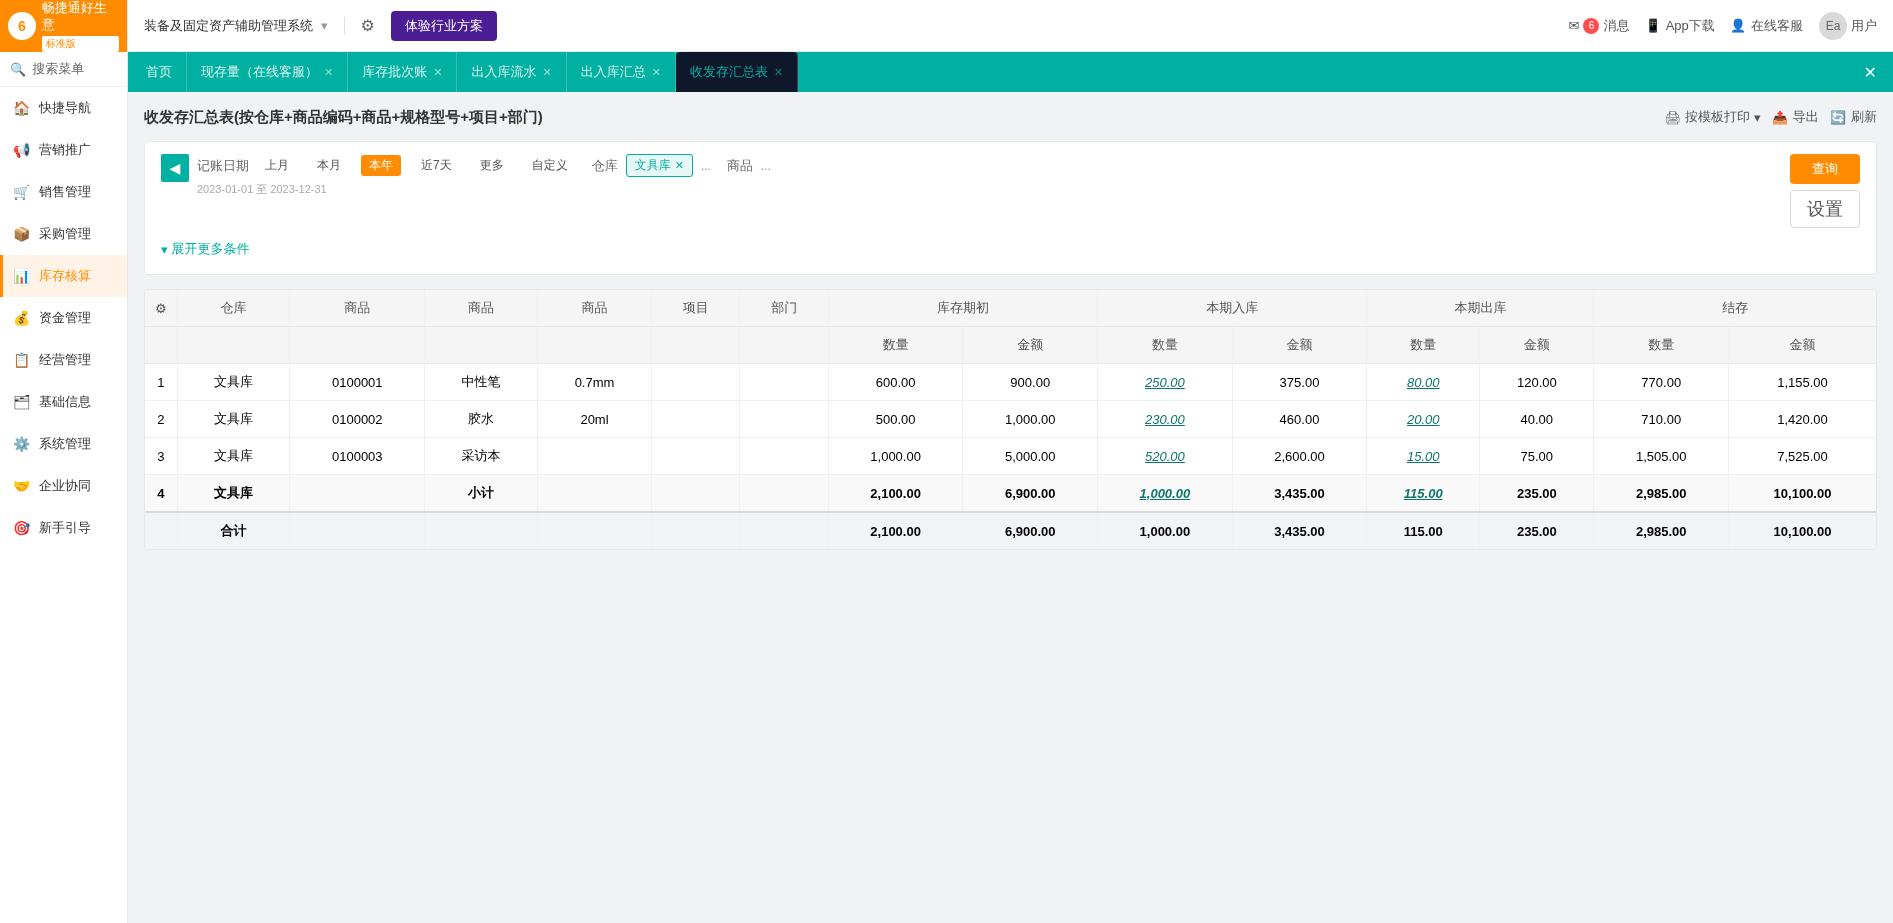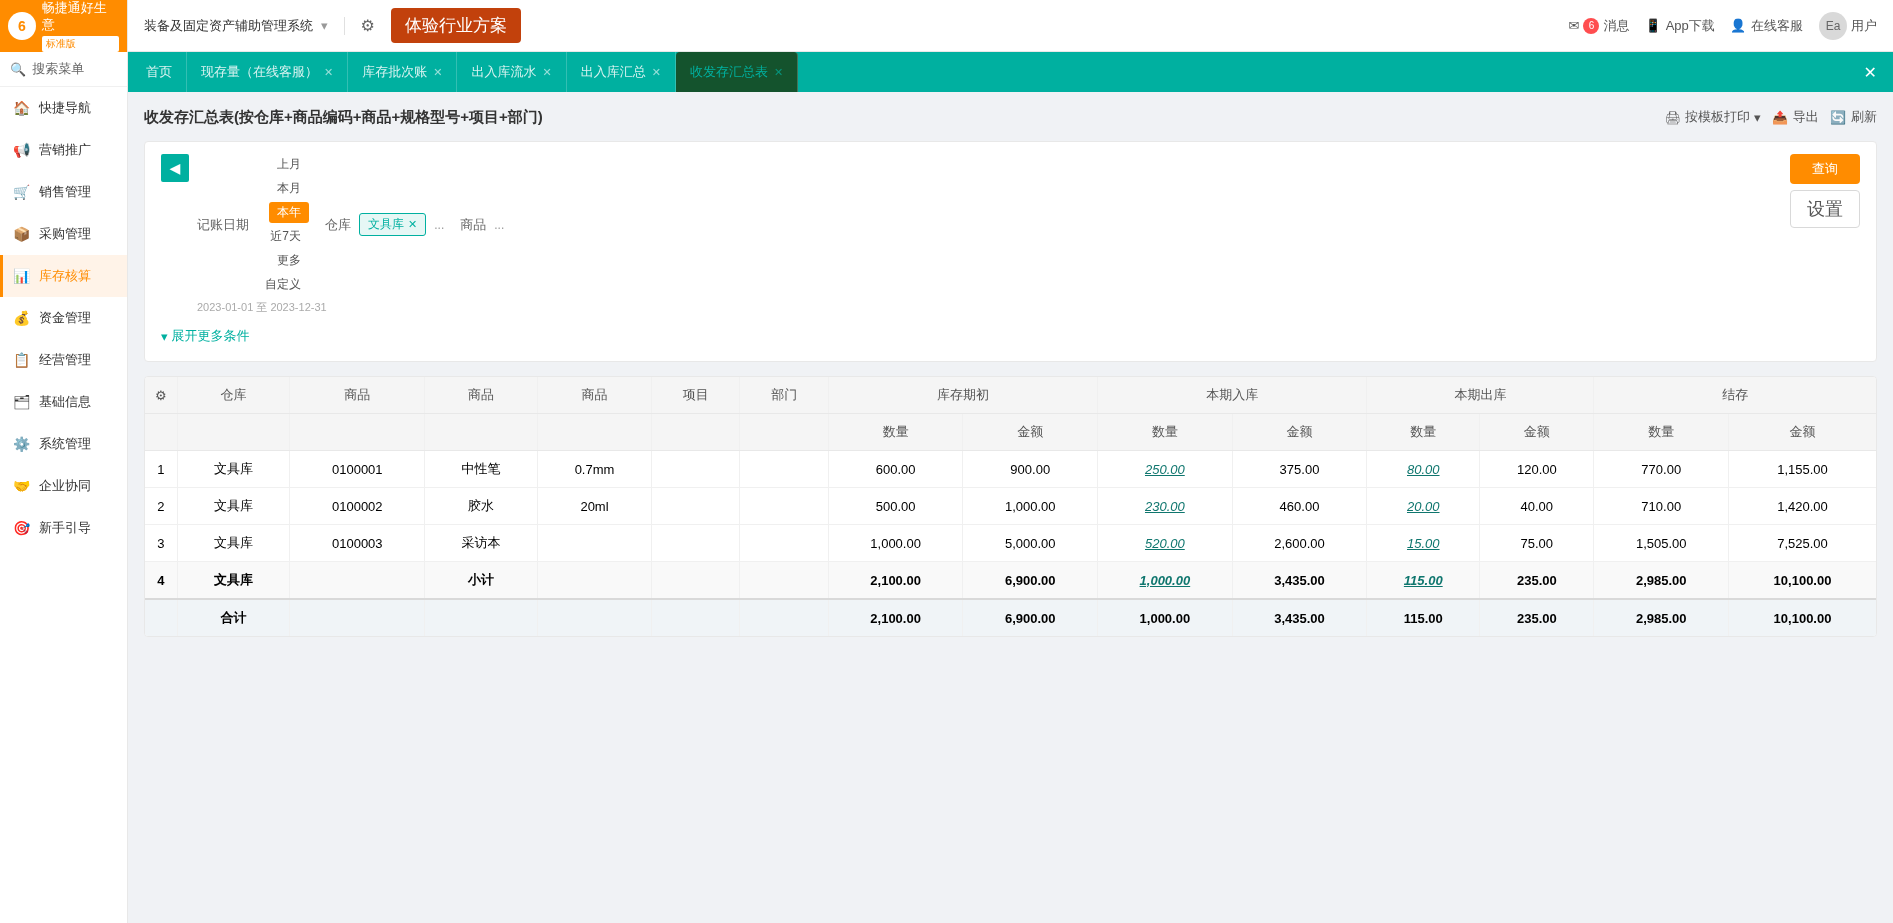--- a/index.html
+++ b/index.html
@@ -58,22 +58,22 @@
       border-bottom: 1px solid #e8e8e8;
       gap: 16px;
       flex-shrink: 0;
     }
     .topbar-system {
       display: flex; align-items: center; gap: 8px;
       font-size: 13px; color: #333; border-right: 1px solid #e0e0e0; padding-right: 16px;
     }
     .topbar-gear { color: #666; cursor: pointer; font-size: 16px; }
     .topbar-trial {
-      background: #c2410c; color: #fff; padding: 6px 14px; border-radius: 4px;
-      font-size: 17px; cursor: pointer; border: none;
+      background: #4c1d95; color: #fff; padding: 6px 14px; border-radius: 4px;
+      font-size: 13px; cursor: pointer; border: none;
     }
     .topbar-right { margin-left: auto; display: flex; align-items: center; gap: 16px; }
     .topbar-right-item { display: flex; align-items: center; gap: 4px; color: #555; cursor: pointer; font-size: 13px; }
     .badge {
       background: #ff4d4f; color: #fff; border-radius: 50%;
       width: 16px; height: 16px; font-size: 10px;
       display: flex; align-items: center; justify-content: center;
     }
     .avatar { width: 28px; height: 28px; background: #d9d9d9; border-radius: 50%; display: flex; align-items: center; justify-content: center; font-size: 12px; color: #666; }
 
@@ -85,38 +85,38 @@
       padding: 0 4px;
       height: 40px;
       flex-shrink: 0;
     }
     .tab-item {
       display: flex; align-items: center; padding: 0 14px;
       height: 100%; color: rgba(255,255,255,0.85); font-size: 13px;
       cursor: pointer; gap: 6px; border-right: 1px solid rgba(255,255,255,0.2);
       white-space: nowrap;
     }
-    .tab-item.active { background: #14532d; color: #00b0a0; border-radius: 4px 4px 0 0; }
+    .tab-item.active { background: #0f172a; color: #00b0a0; border-radius: 4px 4px 0 0; }
     .tab-close { font-size: 11px; opacity: 0.7; }
     .tab-window-close { margin-left: auto; color: #fff; padding: 0 12px; cursor: pointer; font-size: 16px; }
 
     
     .content { flex: 1; overflow-y: auto; padding: 16px; }
     .page-title { font-size: 15px; font-weight: 600; color: #333; margin-bottom: 14px; }
 
     
     .filter-panel {
       background: #fff;
       border-radius: 4px;
       padding: 12px 16px;
       margin-bottom: 14px;
       border: 1px solid #e8e8e8;
     }
     .filter-label { color: #666; font-size: 13px; white-space: nowrap; }
-    .date-shortcuts { display: flex; gap: 3px; align-items: flex-end; flex-direction: column; }
+    .date-shortcuts { display: flex; gap: 12px; align-items: center; }
     .date-btn {
       padding: 2px 8px; border-radius: 3px; cursor: pointer;
       font-size: 12px; color: #555; background: none; border: none;
     }
     .date-btn.active { background: #ff8c00; color: #fff; border-radius: 3px; }
     .warehouse-tag {
       display: flex; align-items: center; gap: 4px;
       background: #e6f7f5; border: 1px solid #00b0a0; border-radius: 3px;
       padding: 2px 8px; color: #00b0a0; font-size: 12px;
     }

